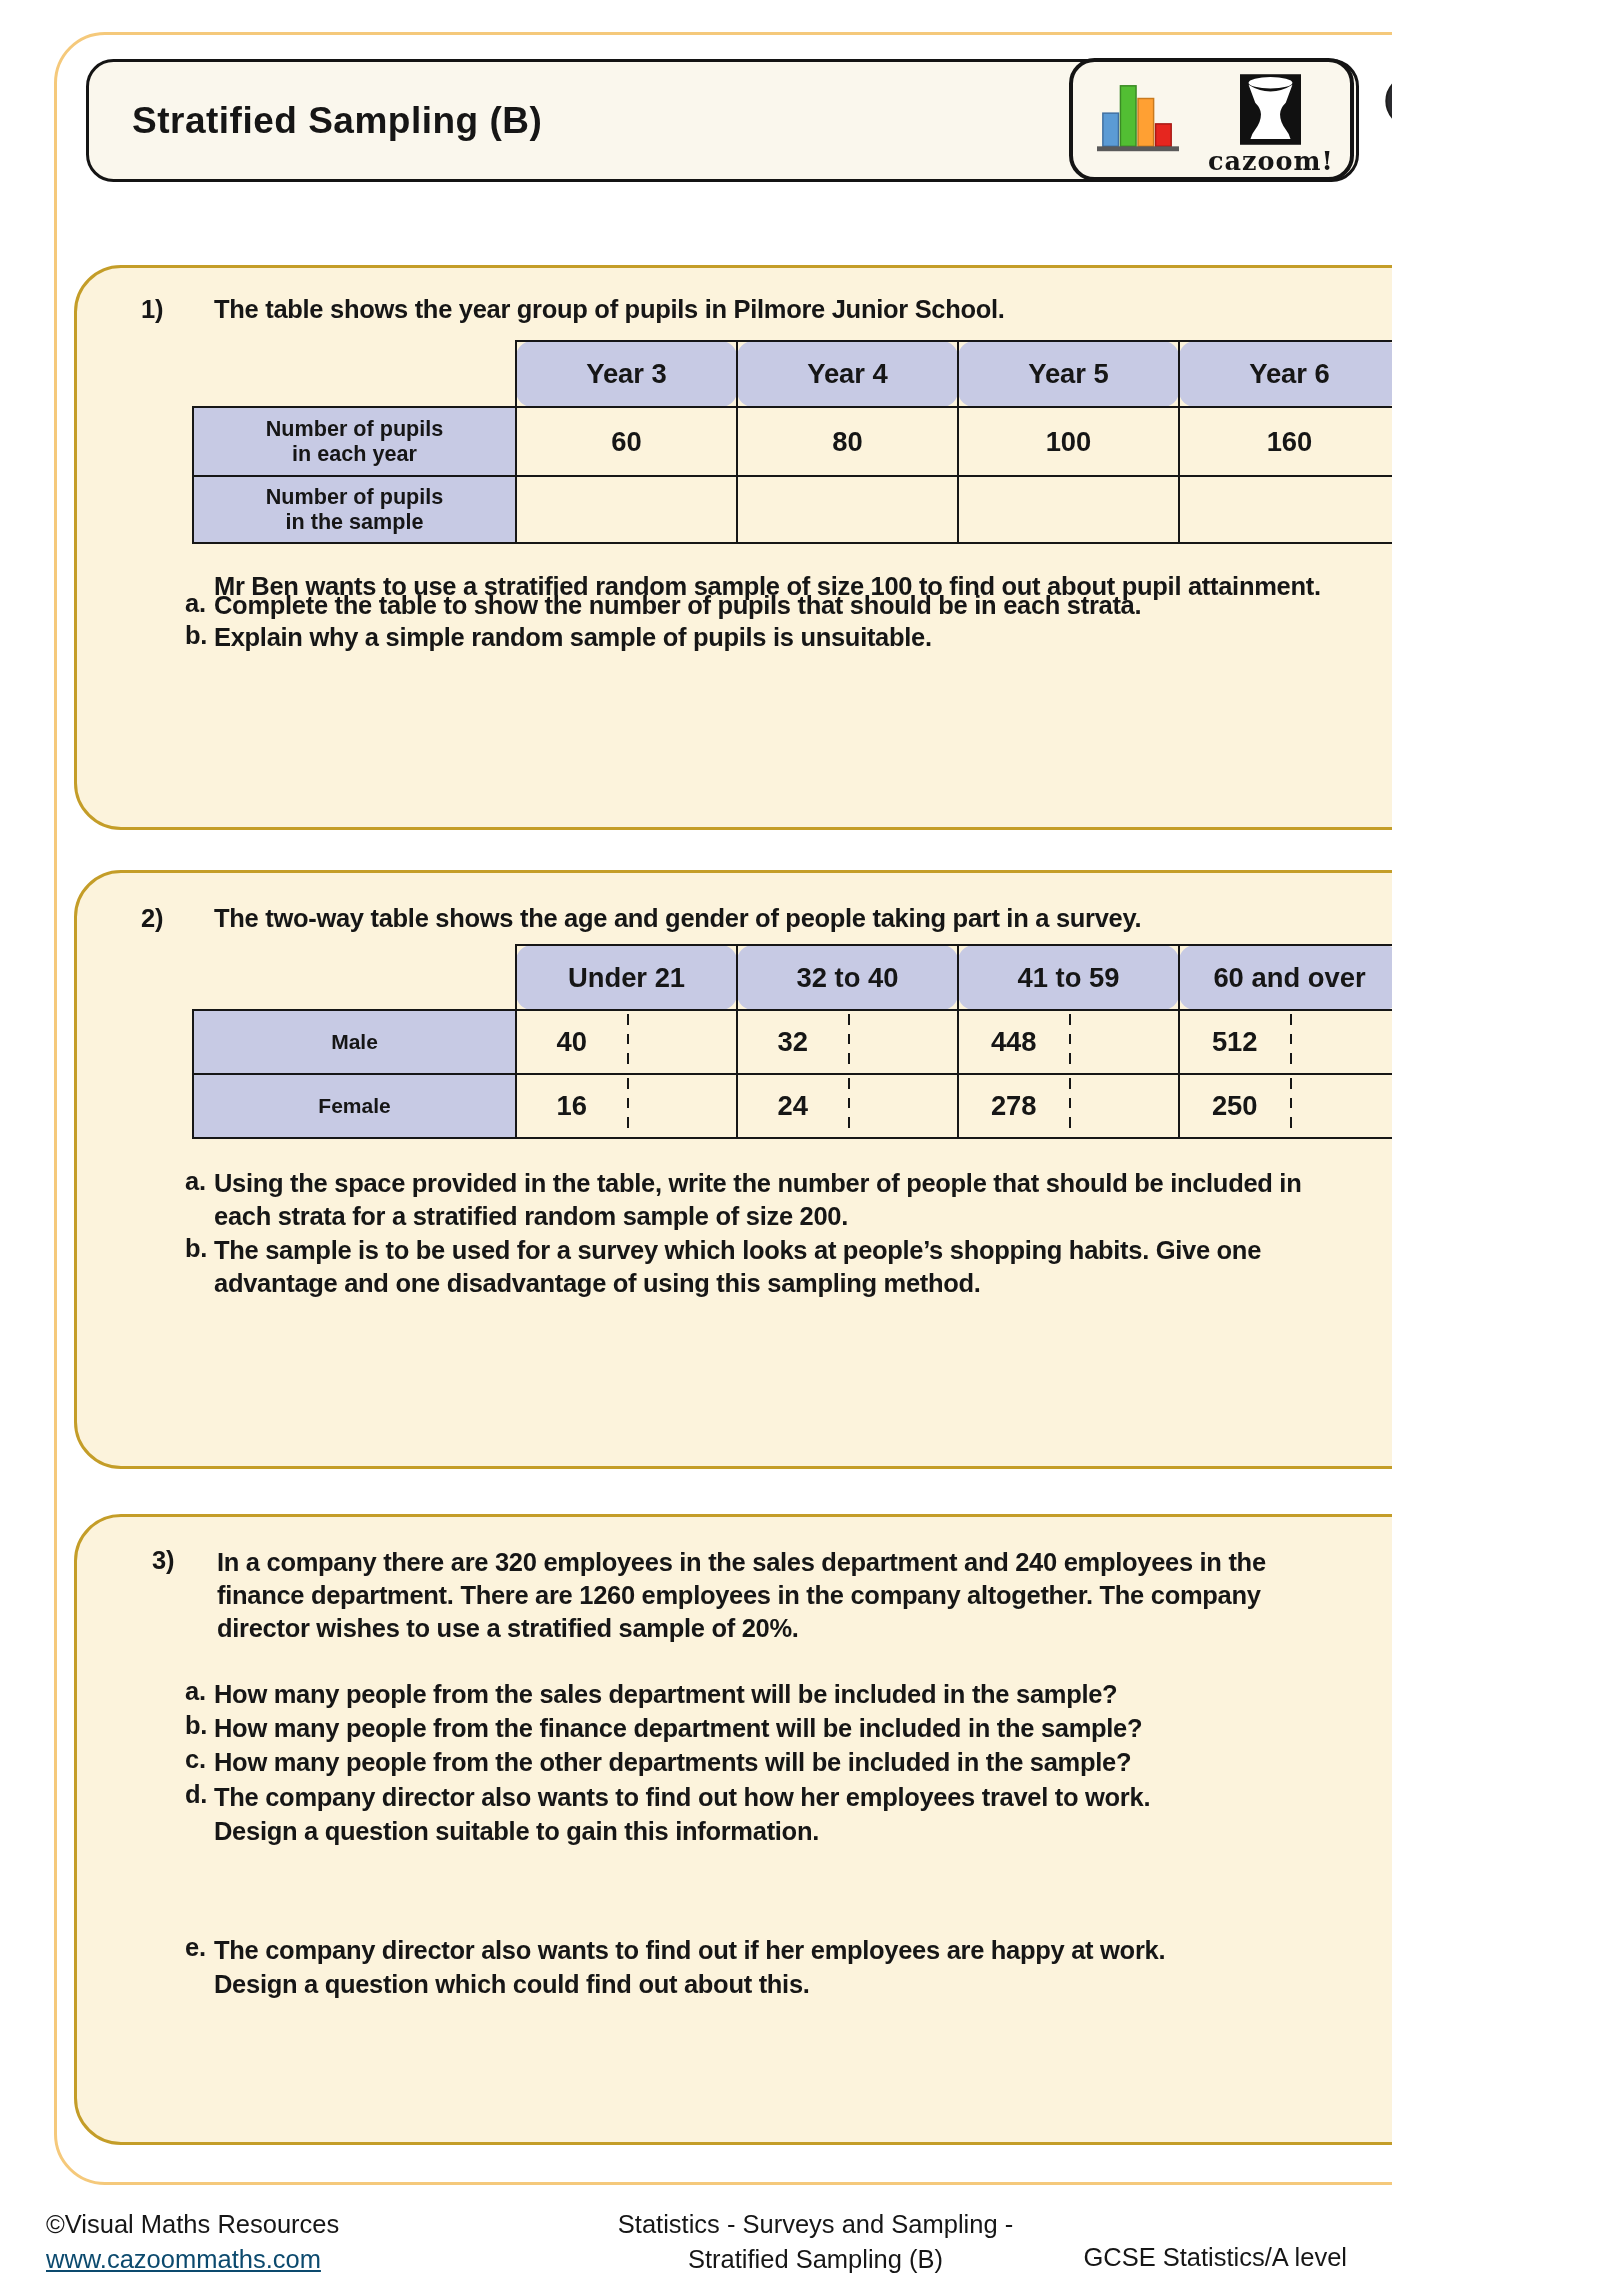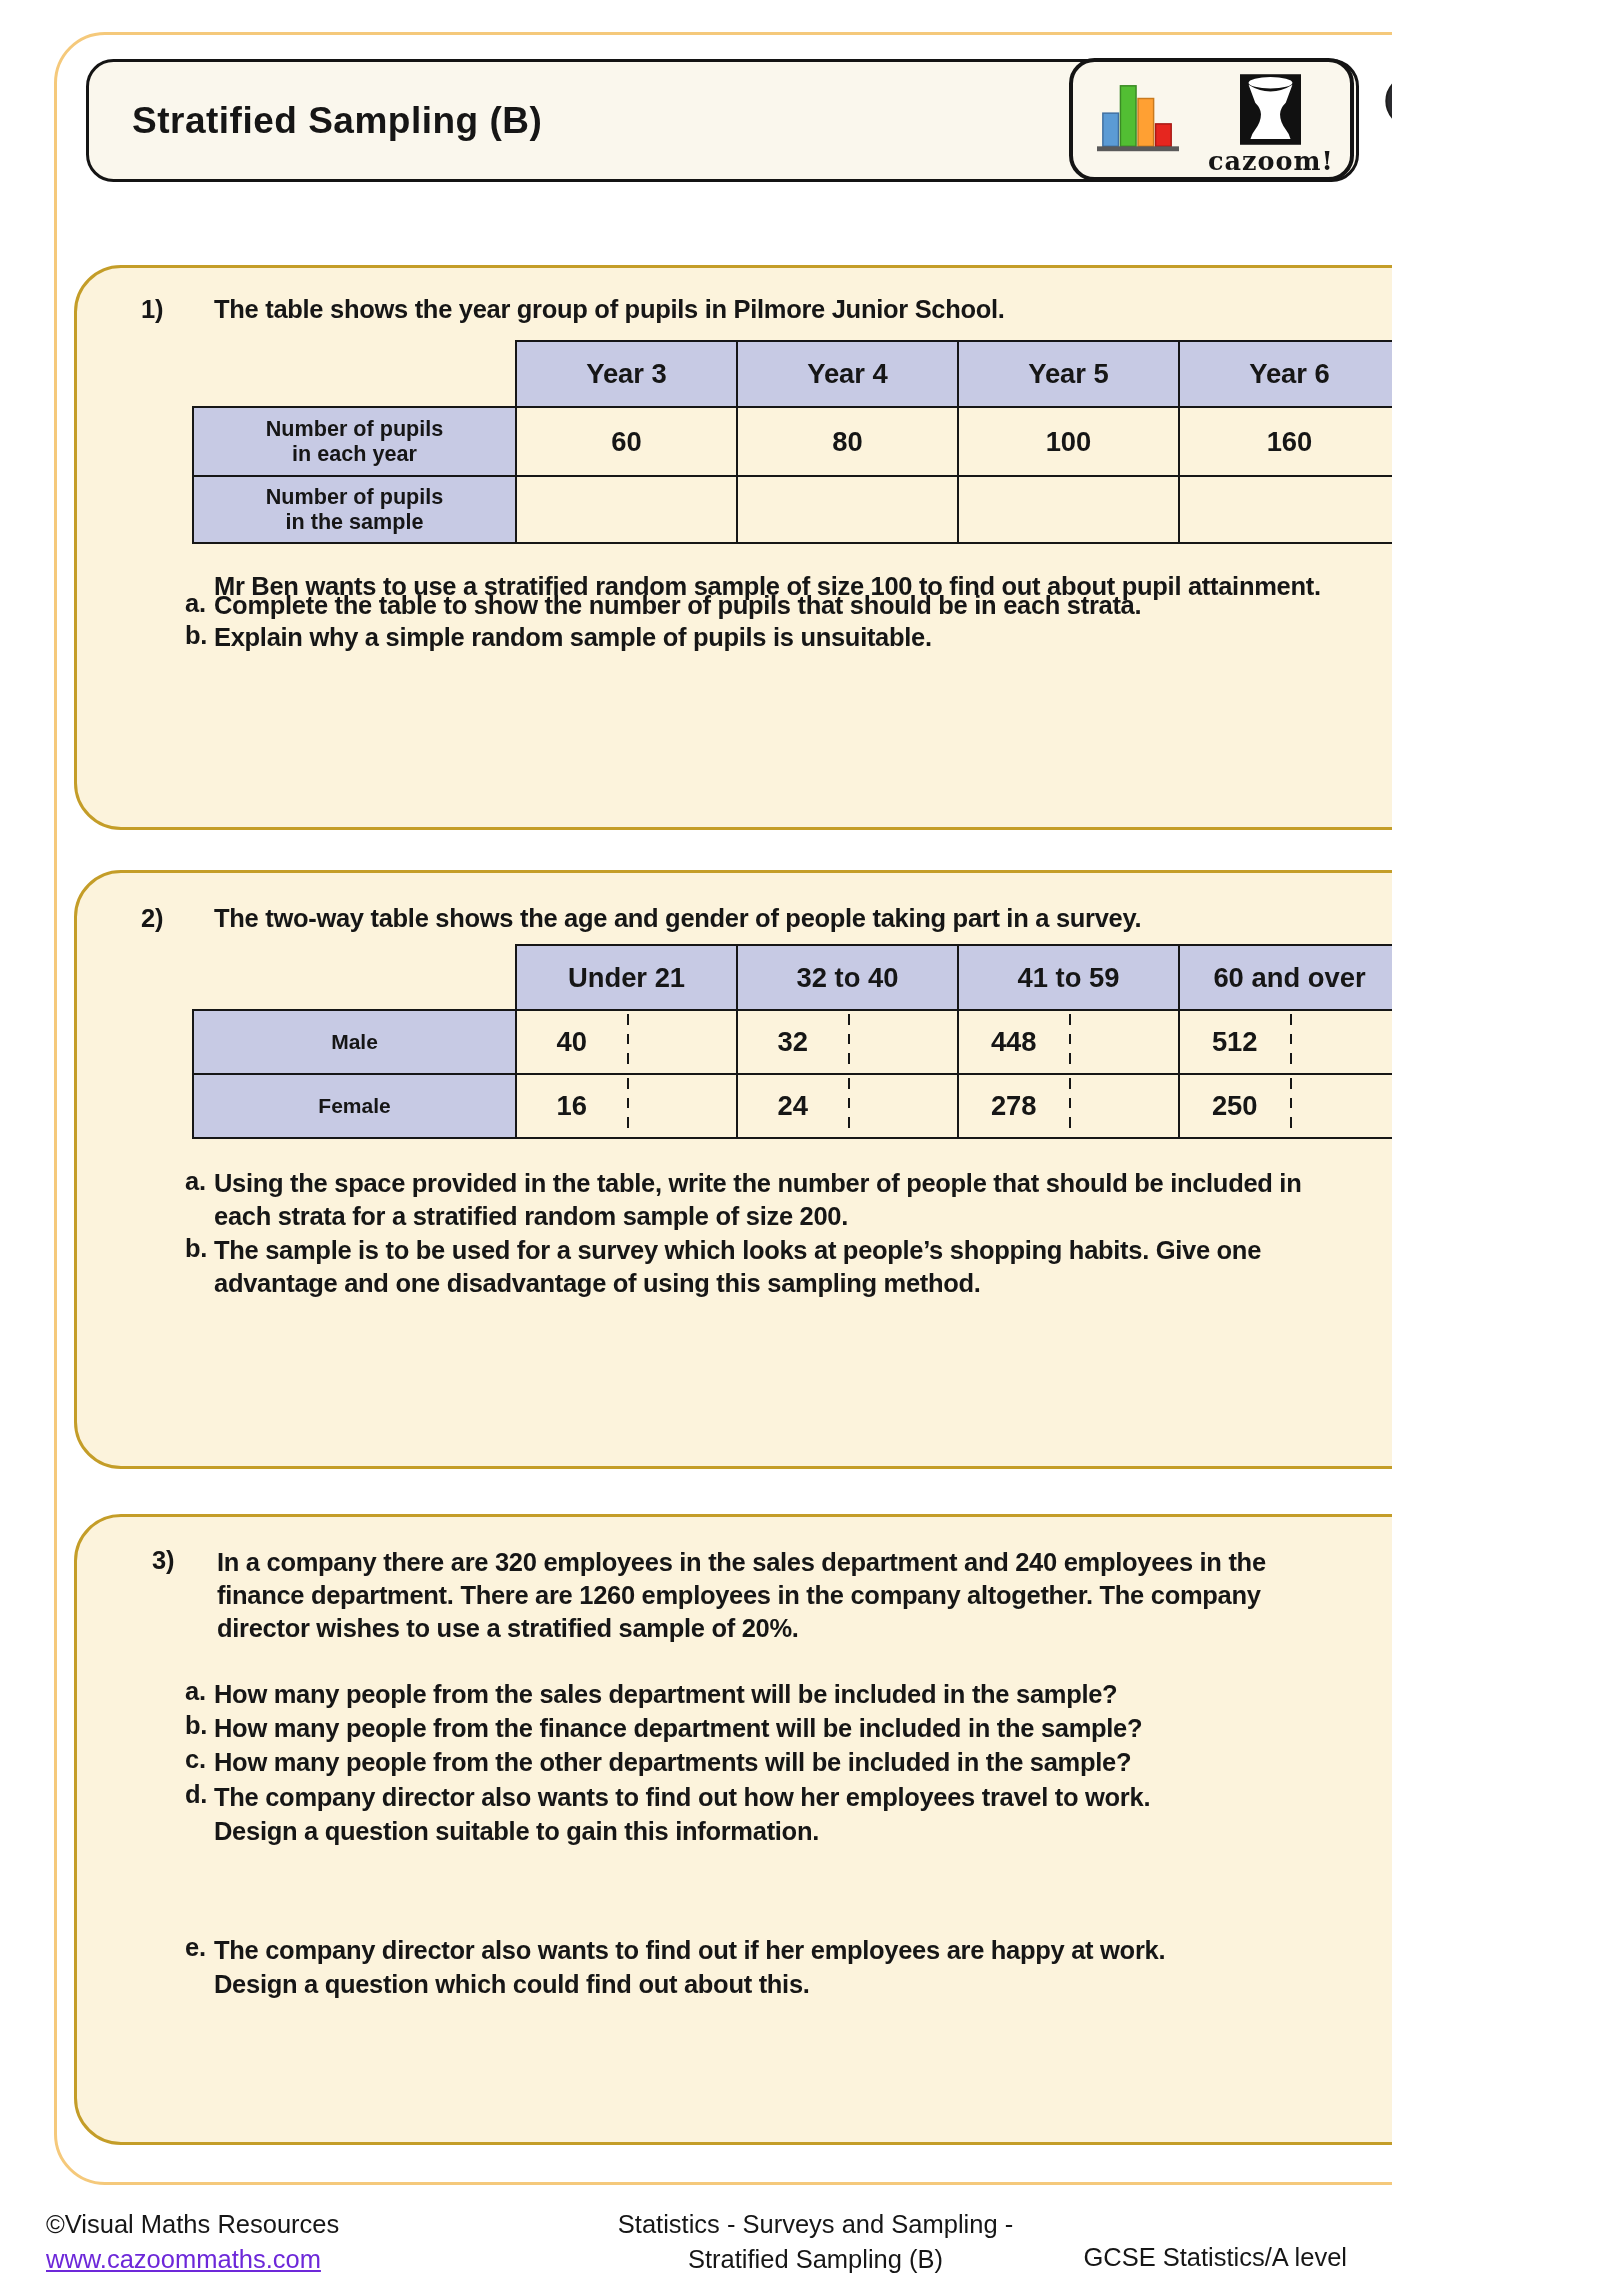--- a/index.html
+++ b/index.html
@@ -75,35 +75,35 @@
   #q2-table { top:71px; }
   .wtable td {
     border:2.9px solid #161616; padding:0; text-align:center; vertical-align:middle;
     font-weight:bold; color:#161616;
   }
   .wtable col.c-rowhdr { width:323px; }
   .wtable col.c-col { width:221px; }
   #q1-table tr.tr0 { height:66px; } #q1-table tr.tr1 { height:69px; } #q1-table tr.tr2 { height:67px; }
   #q2-table tr.tr0 { height:65px; } #q2-table tr.tr1 { height:64px; } #q2-table tr.tr2 { height:64px; }
   td.corner { border:none; background:transparent; }
-  td.hdr { background:#C7CAE4; font-size:27.4px; }
+  td.hdr { background:#C7CAE4; font-size:27.4px;border-radius:16px; }
   td.rowhdr { background:#C7CAE4; font-size:21.6px; line-height:24.5px; }
   td.rowhdr2 { background:#C7CAE4; font-size:21px;margin-left:44px; }
   td.data { background:#FCF3DC; font-size:27.4px; }
   td.data .split { position:relative; display:flex; height:61px; }
   .split .numhalf { width:50%; display:flex; align-items:center; justify-content:center; }
   .split .blankhalf { width:50%; }
   .split .dashline {
     position:absolute; left:50%; top:2px; width:2.9px; height:calc(100% - 3.9px);
     background:repeating-linear-gradient(to bottom, #161616 0 10.8px, transparent 10.8px 19.6px);
   }
 
   
   .footer-left { position:absolute; left:46px; top:2207px; font-size:25.5px; line-height:35px; }
-  .footer-link { color:#6d28d9; text-decoration:underline; display:inline-block; }
+  .footer-link { color:#0c4a6e; text-decoration:underline; display:inline-block; }
   .footer-center { position:absolute; left:0; top:2207px; width:1631px; text-align:center; font-size:25.5px; line-height:35px; }
   .footer-right { position:absolute; right:45px; top:2243px; font-size:25.5px; }
 </style>
 </head>
 <body>
 
 <div class="page">
 
   <div class="outer-border"></div>
 

